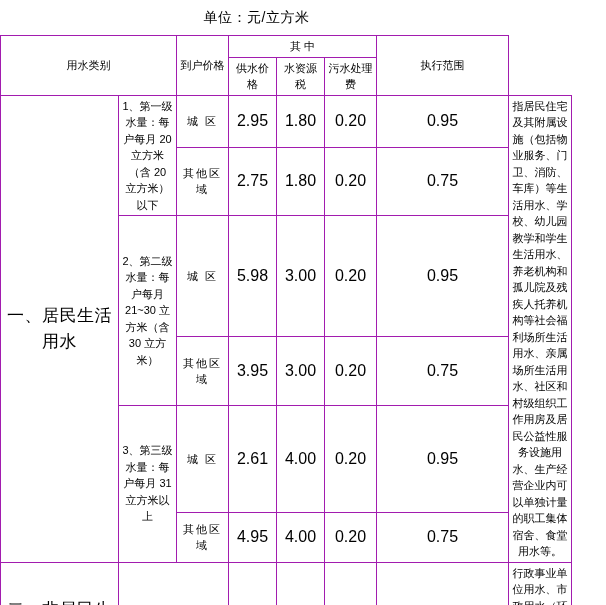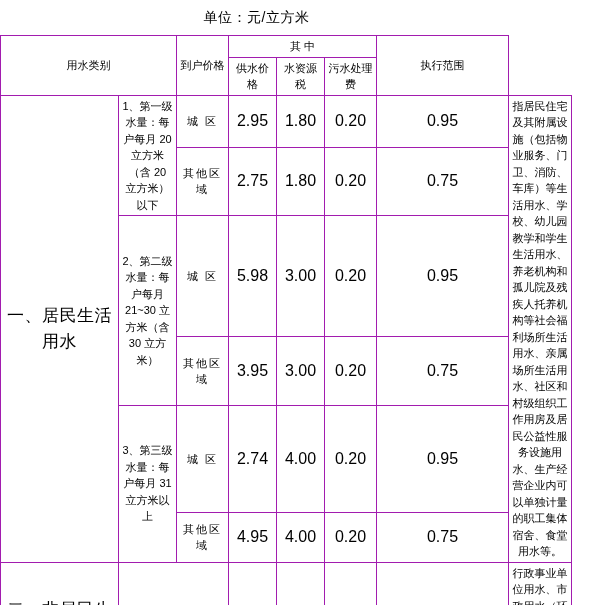--- a/index.html
+++ b/index.html
@@ -132,21 +132,21 @@
       <tr>
         <td class="area-cell">其他区域</td>
         <td class="num-cell">3.95</td>
         <td class="num-cell">3.00</td>
         <td class="num-cell">0.20</td>
         <td class="num-cell">0.75</td>
       </tr>
       <tr>
         <td class="sub-cell" rowspan="2">3、第三级水量：每户每月 31 立方米以上</td>
         <td class="area-cell">城  区</td>
-        <td class="num-cell">2.74</td>
+        <td class="num-cell">2.61</td>
         <td class="num-cell">4.00</td>
         <td class="num-cell">0.20</td>
         <td class="num-cell">0.95</td>
       </tr>
       <tr>
         <td class="area-cell">其他区域</td>
         <td class="num-cell">4.95</td>
         <td class="num-cell">4.00</td>
         <td class="num-cell">0.20</td>
         <td class="num-cell">0.75</td>

